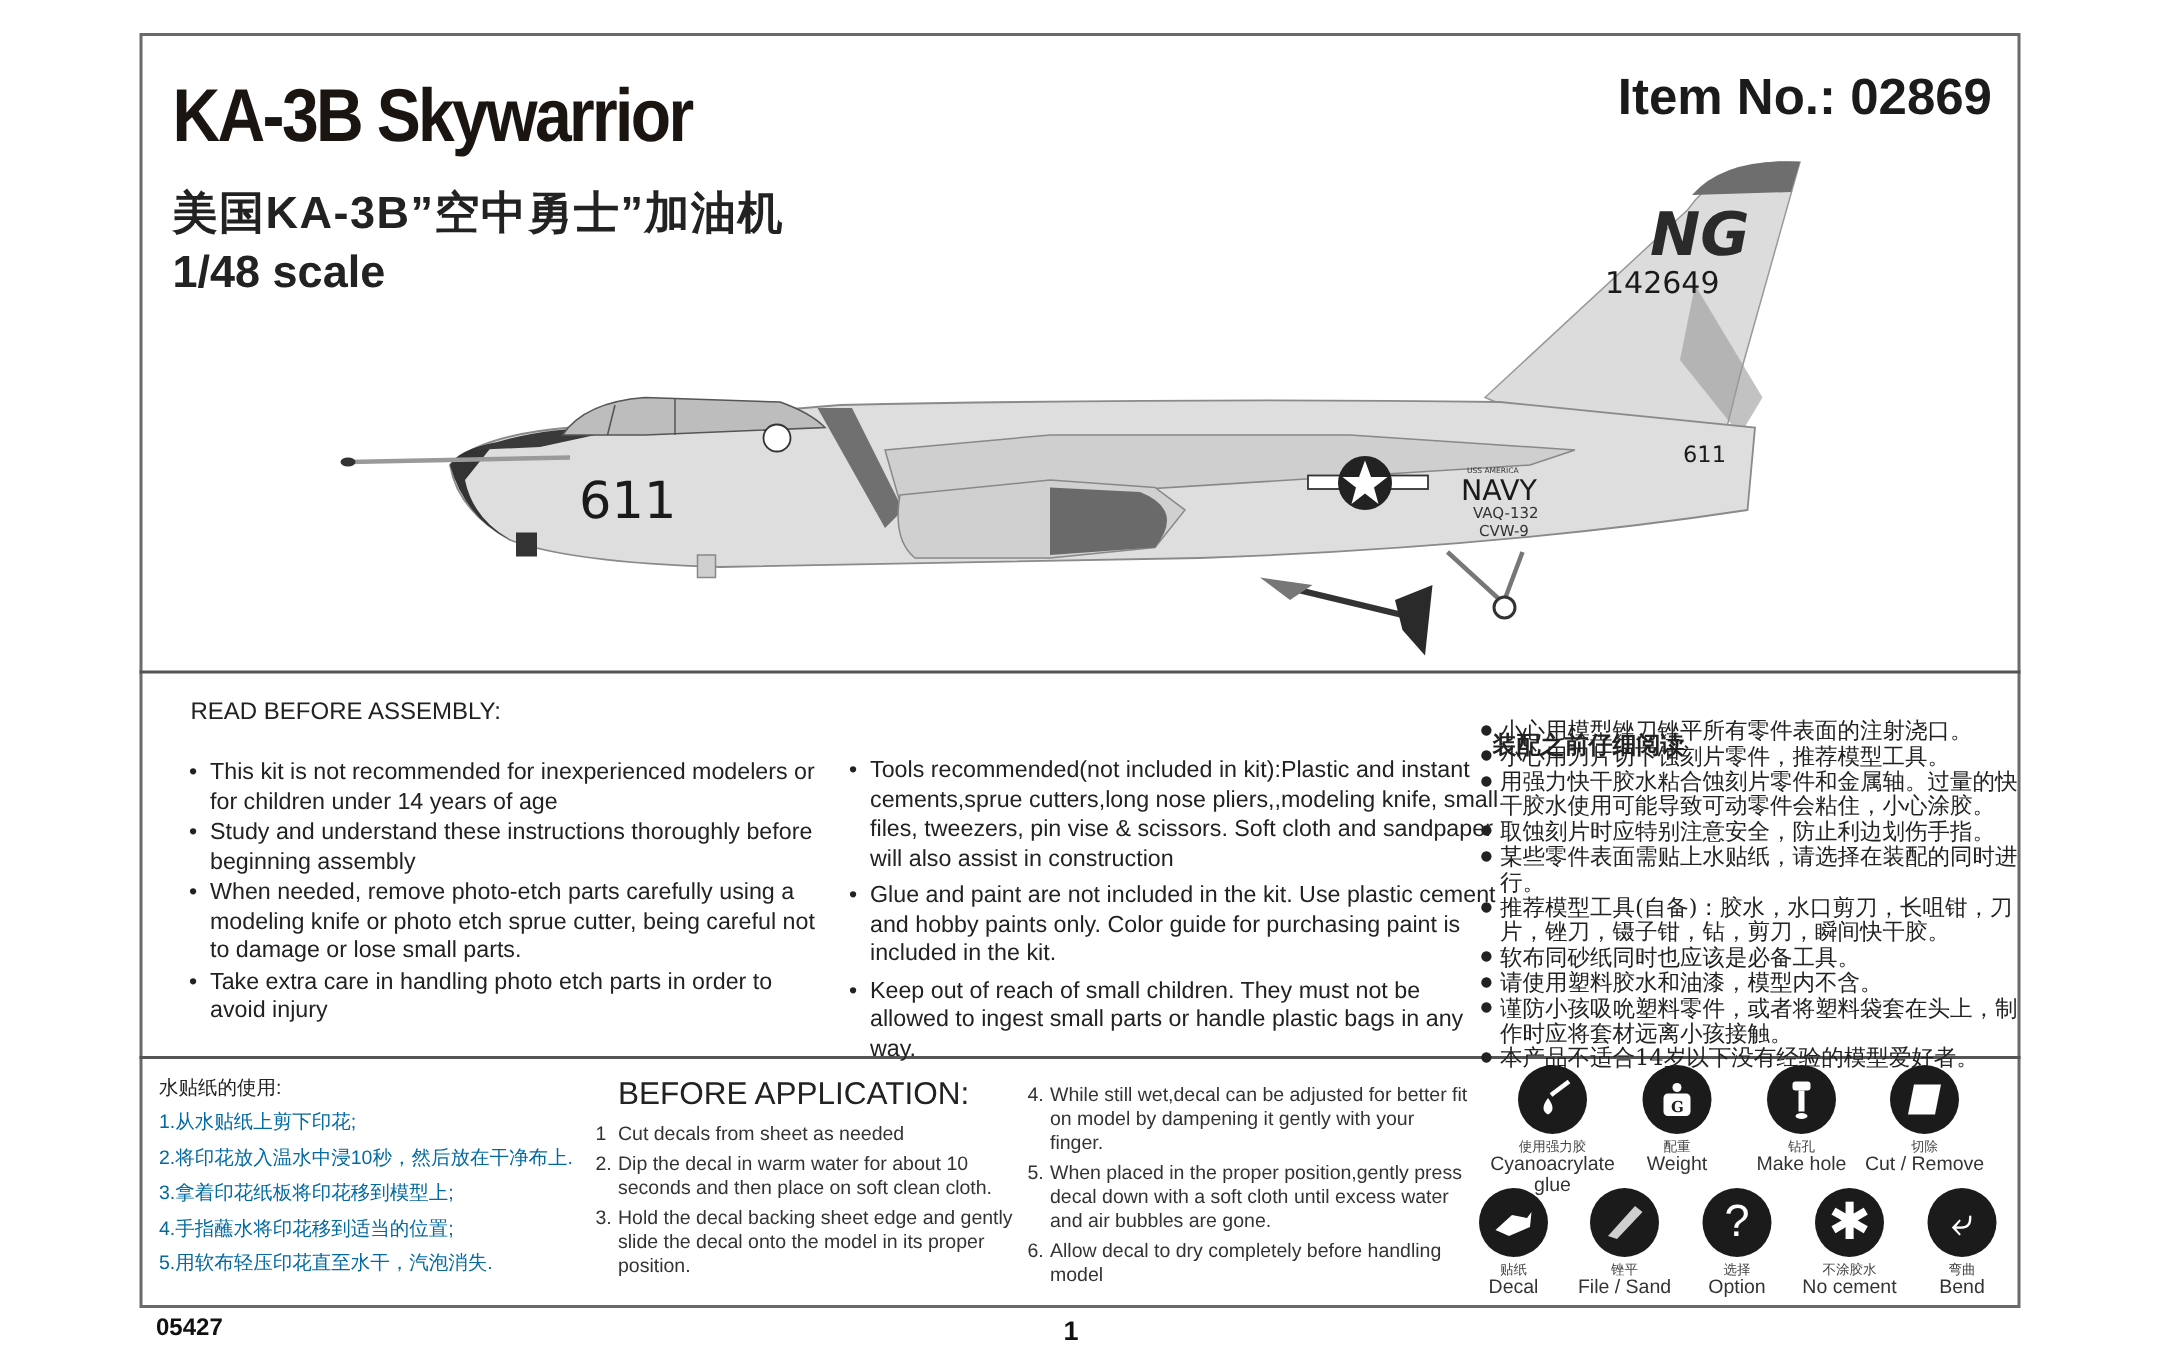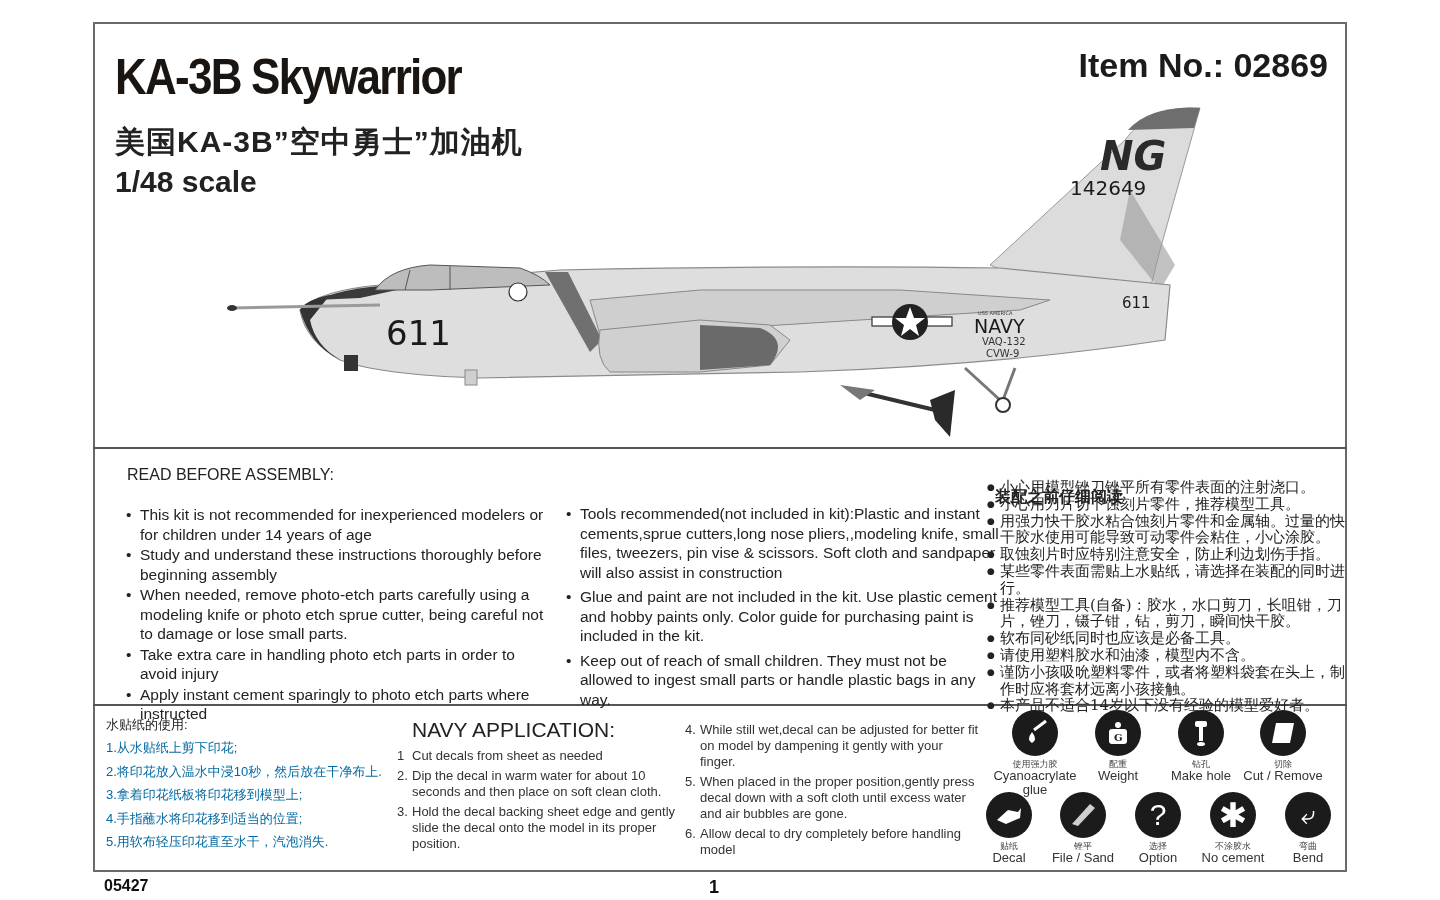--- a/index.html
+++ b/index.html
@@ -114,21 +114,20 @@
   <text x="982" y="345" font-family="DejaVu Sans, sans-serif" font-size="10" fill="#333">VAQ-132</text>
   <text x="986" y="357" font-family="DejaVu Sans, sans-serif" font-size="10" fill="#333">CVW-9</text>
 </svg>
 
 <div class="read-title">READ BEFORE ASSEMBLY:</div>
 <ul class="bullets bl1">
   <li>This kit is not recommended for inexperienced modelers or for children under 14 years of age</li>
   <li>Study and understand these instructions thoroughly before beginning assembly</li>
   <li>When needed, remove photo-etch parts carefully using a modeling knife or photo etch sprue cutter, being careful not to damage or lose small parts.</li>
   <li>Take extra care in handling photo etch parts in order to avoid injury</li>
-  <li>Apply instant cement sparingly to photo etch parts where instructed</li>
 </ul>
 <ul class="bullets bl2">
   <li>Tools recommended(not included in kit):Plastic and instant cements,sprue cutters,long nose pliers,,modeling knife, small files, tweezers, pin vise &amp; scissors. Soft cloth and sandpaper will also assist in construction</li>
   <li>Glue and paint are not included in the kit. Use plastic cement and hobby paints only. Color guide for purchasing paint is included in the kit.</li>
   <li>Keep out of reach of small children. They must not be allowed to ingest small parts or handle plastic bags in any way.</li>
 </ul>
 
 <div class="cn-title">装配之前仔细阅读</div>
 <ul class="cn-list">
   <li>小心用模型锉刀锉平所有零件表面的注射浇口。</li>
@@ -145,21 +144,21 @@
 
 <div class="decal-cn-title">水贴纸的使用:</div>
 <ul class="decal-cn">
   <li>1.从水贴纸上剪下印花;</li>
   <li>2.将印花放入温水中浸10秒，然后放在干净布上.</li>
   <li>3.拿着印花纸板将印花移到模型上;</li>
   <li>4.手指蘸水将印花移到适当的位置;</li>
   <li>5.用软布轻压印花直至水干，汽泡消失.</li>
 </ul>
 
-<div class="decal-en-title">NAVY APPLICATION:</div>
+<div class="decal-en-title">BEFORE APPLICATION:</div>
 <ul class="decal-steps ds1">
   <li><span class="num">1</span><span>Cut decals from sheet as needed</span></li>
   <li><span class="num">2.</span><span>Dip the decal in warm water for about 10 seconds and then place on soft clean cloth.</span></li>
   <li><span class="num">3.</span><span>Hold the decal backing sheet edge and gently slide the decal onto the model in its proper position.</span></li>
 </ul>
 <ul class="decal-steps ds2">
   <li><span class="num">4.</span><span>While still wet,decal can be adjusted for better fit on model by dampening it gently with your finger.</span></li>
   <li><span class="num">5.</span><span>When placed in the proper position,gently press decal down with a soft cloth until excess water and air bubbles are gone.</span></li>
   <li><span class="num">6.</span><span>Allow decal to dry completely before handling model</span></li>
 </ul>

